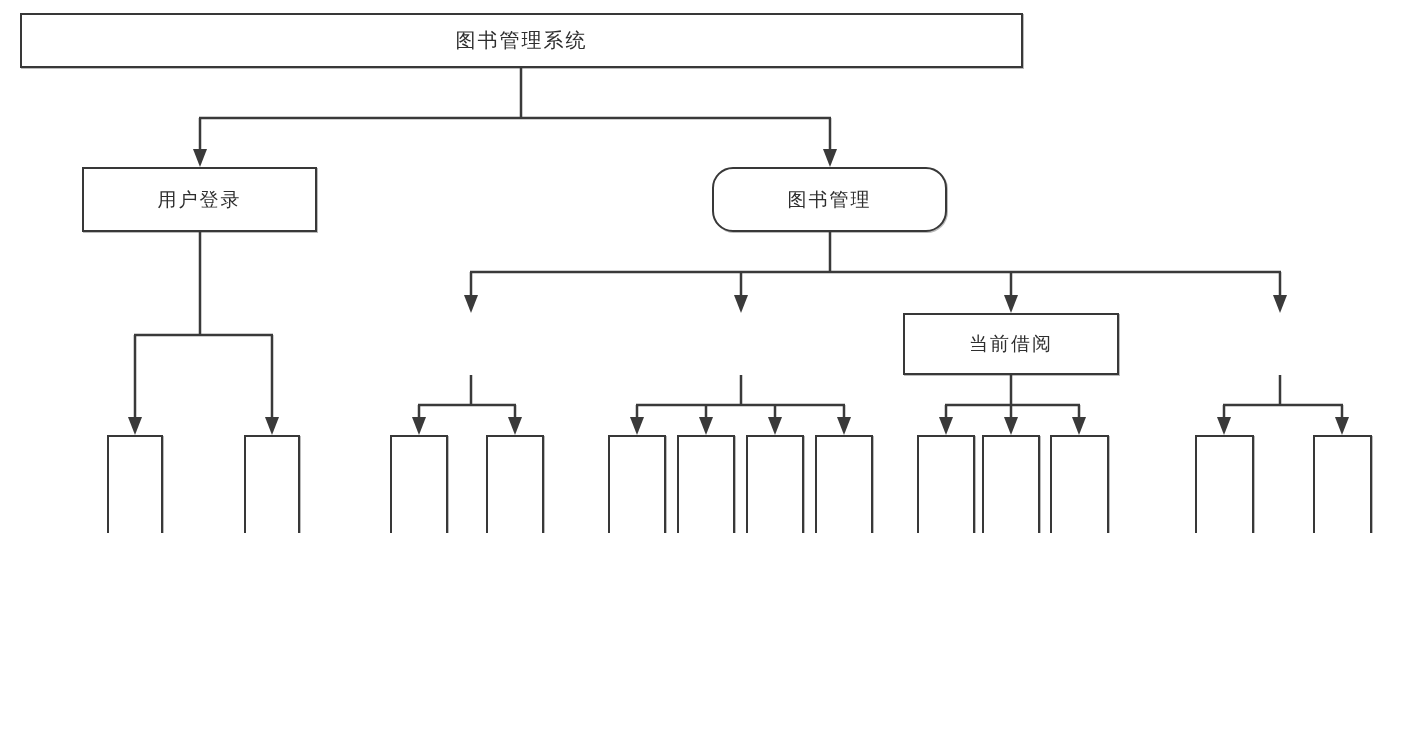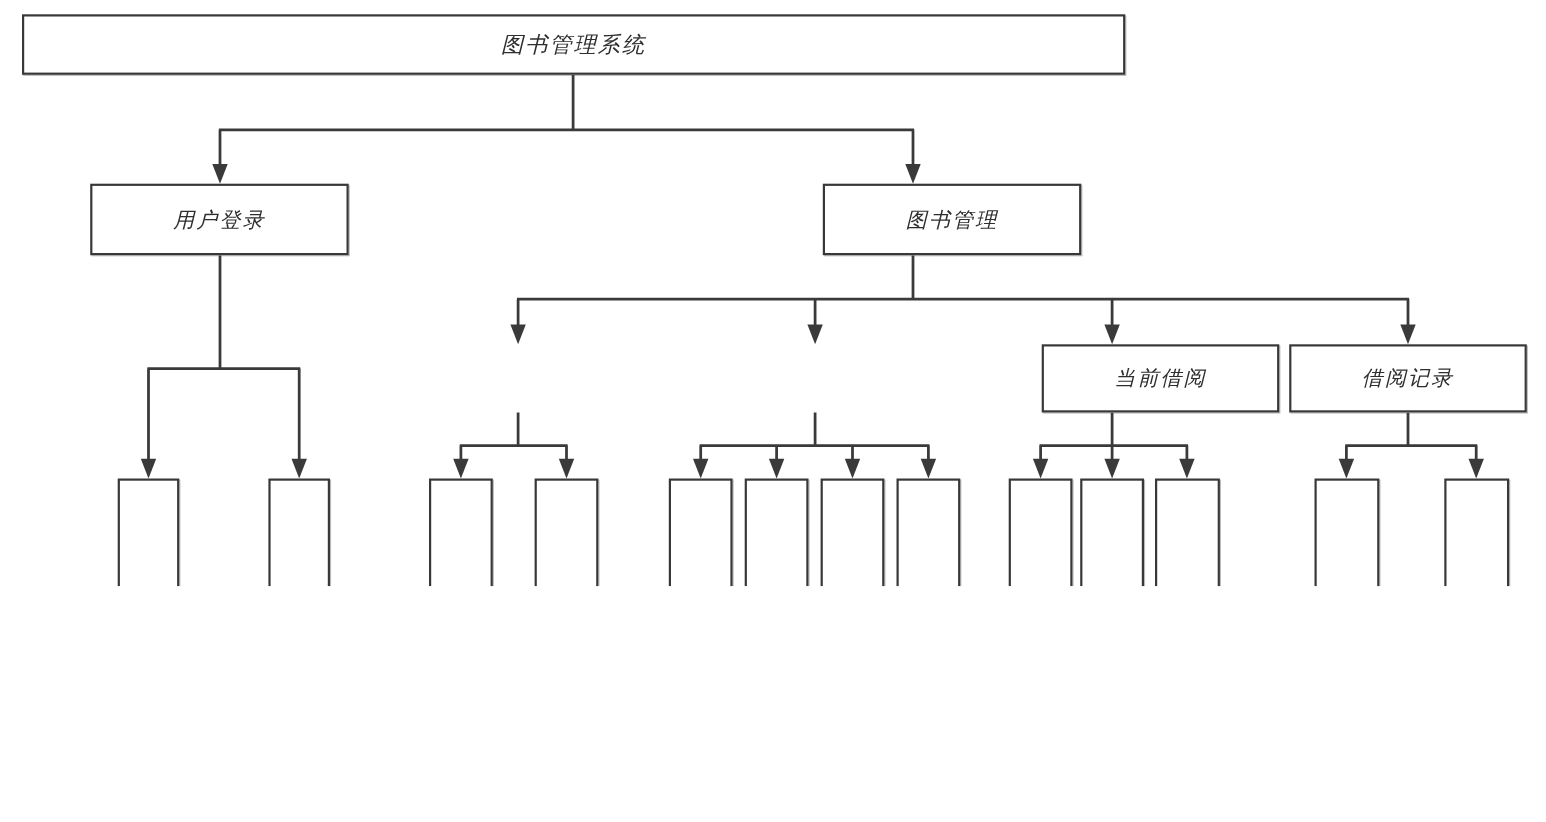--- a/index.html
+++ b/index.html
@@ -8,21 +8,20 @@
     background: #ffffff;
     font-family: "Liberation Sans", sans-serif;
   }
   .canvas {
     position: relative;
     width: 1405px;
     height: 533px;
     background: #ffffff;
     overflow: hidden;
     color: #2e2e2e;
-    font-style: italic;
   }
   svg.connectors {
     position: absolute;
     left: 0; top: 0;
     width: 1405px;
     height: 747px;
     pointer-events: none;
   }
   .node {
     position: absolute;
@@ -104,24 +103,23 @@
       <polygon points="1004,417 1018,417 1011,435"></polygon>
       <polygon points="1072,417 1086,417 1079,435"></polygon>
       <polygon points="1217,417 1231,417 1224,435"></polygon>
       <polygon points="1335,417 1349,417 1342,435"></polygon>
     </g>
   </svg>
 
   <div class="node root" style="left:20px; top:13px; width:1003px; height:55px;">图书管理系统</div>
 
   <div class="node" style="left:82px; top:167px; width:235px; height:65px;">用户登录</div>
-  <div class="node" style="left:748px; top:167px; width:235px; height:65px;">图书管理</div>
+  <div class="node" style="left:712px; top:167px; width:235px; height:65px;border-radius:21px;">图书管理</div>
 
-  <div class="node" style="left:903px; top:313px; width:216px; height:62px;margin-left:44px;">当前借阅</div>
-  <div class="node" style="left:1172px; top:313px; width:216px; height:62px;">借阅记录</div>
+  <div class="node" style="left:903px; top:313px; width:216px; height:62px;">当前借阅</div>
 
   <div class="vnode" style="left:107px; top:435px; width:56px; height:300px;">用户登录</div>
   <div class="vnode" style="left:244px; top:435px; width:56px; height:300px;">注销登录</div>
 
   <div class="vnode" style="left:390px; top:435px; width:58px; height:300px;">查询图书</div>
   <div class="vnode" style="left:486px; top:435px; width:58px; height:300px;">借阅图书</div>
 
   <div class="vnode" style="left:608px; top:435px; width:58px; height:300px;">查询图书</div>
   <div class="vnode" style="left:677px; top:435px; width:58px; height:300px;">新增图书（管理员）</div>
   <div class="vnode" style="left:746px; top:435px; width:58px; height:300px;">编辑图书（管理员）</div>

